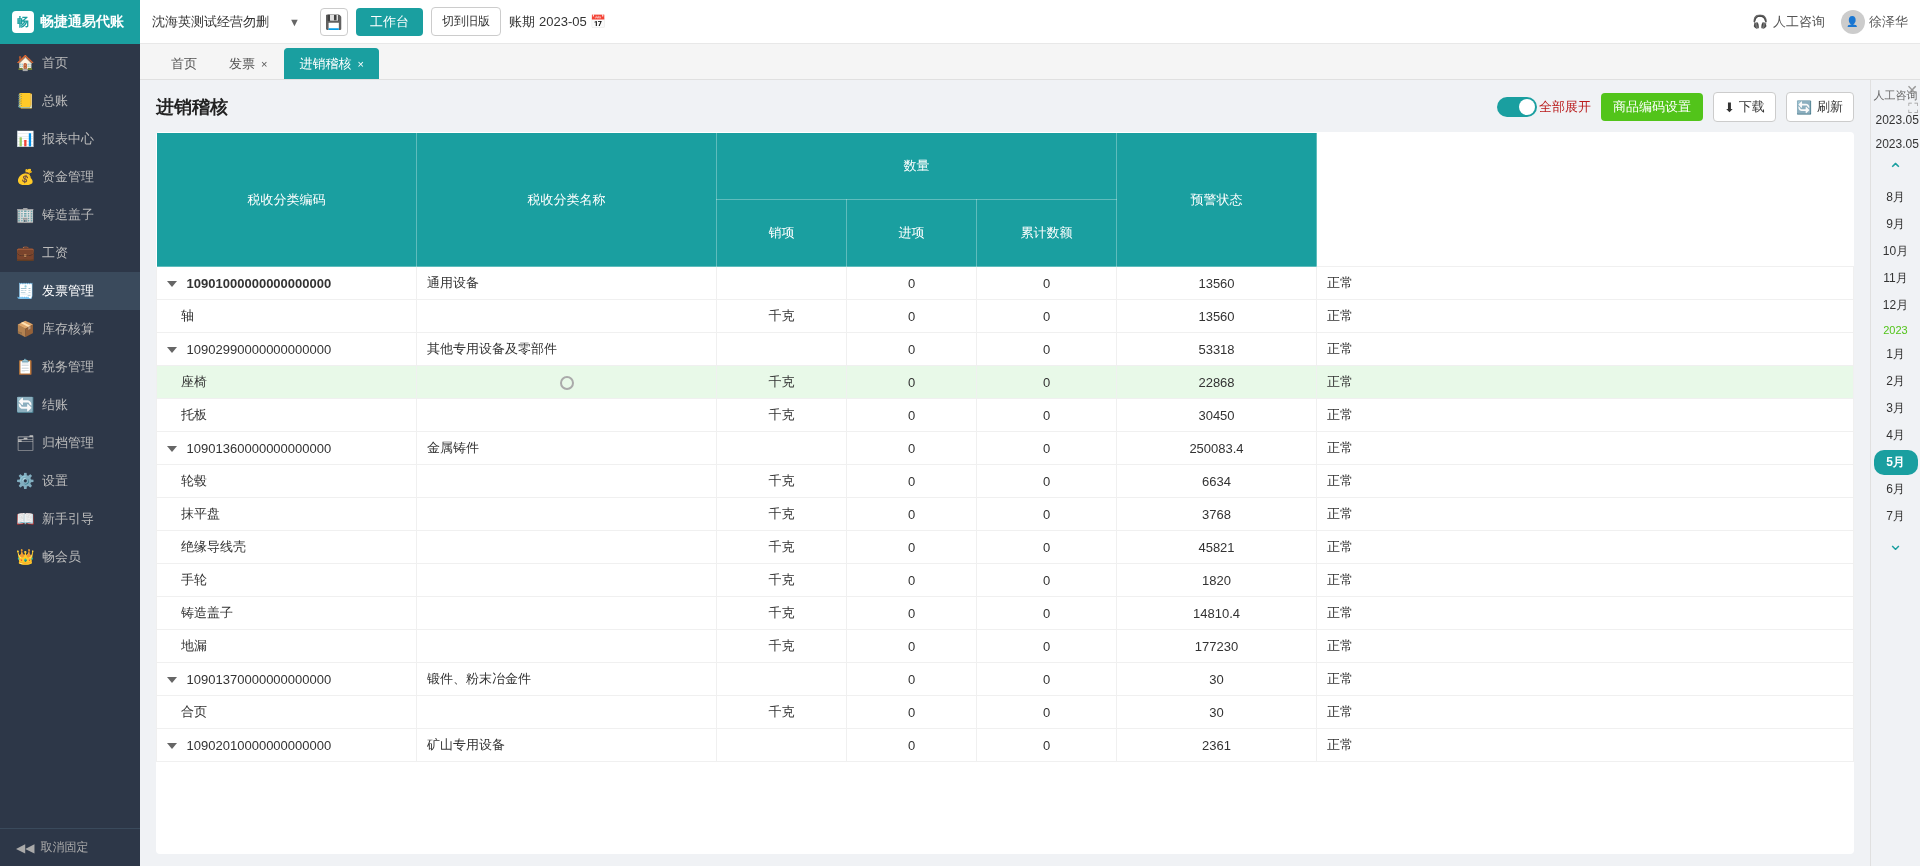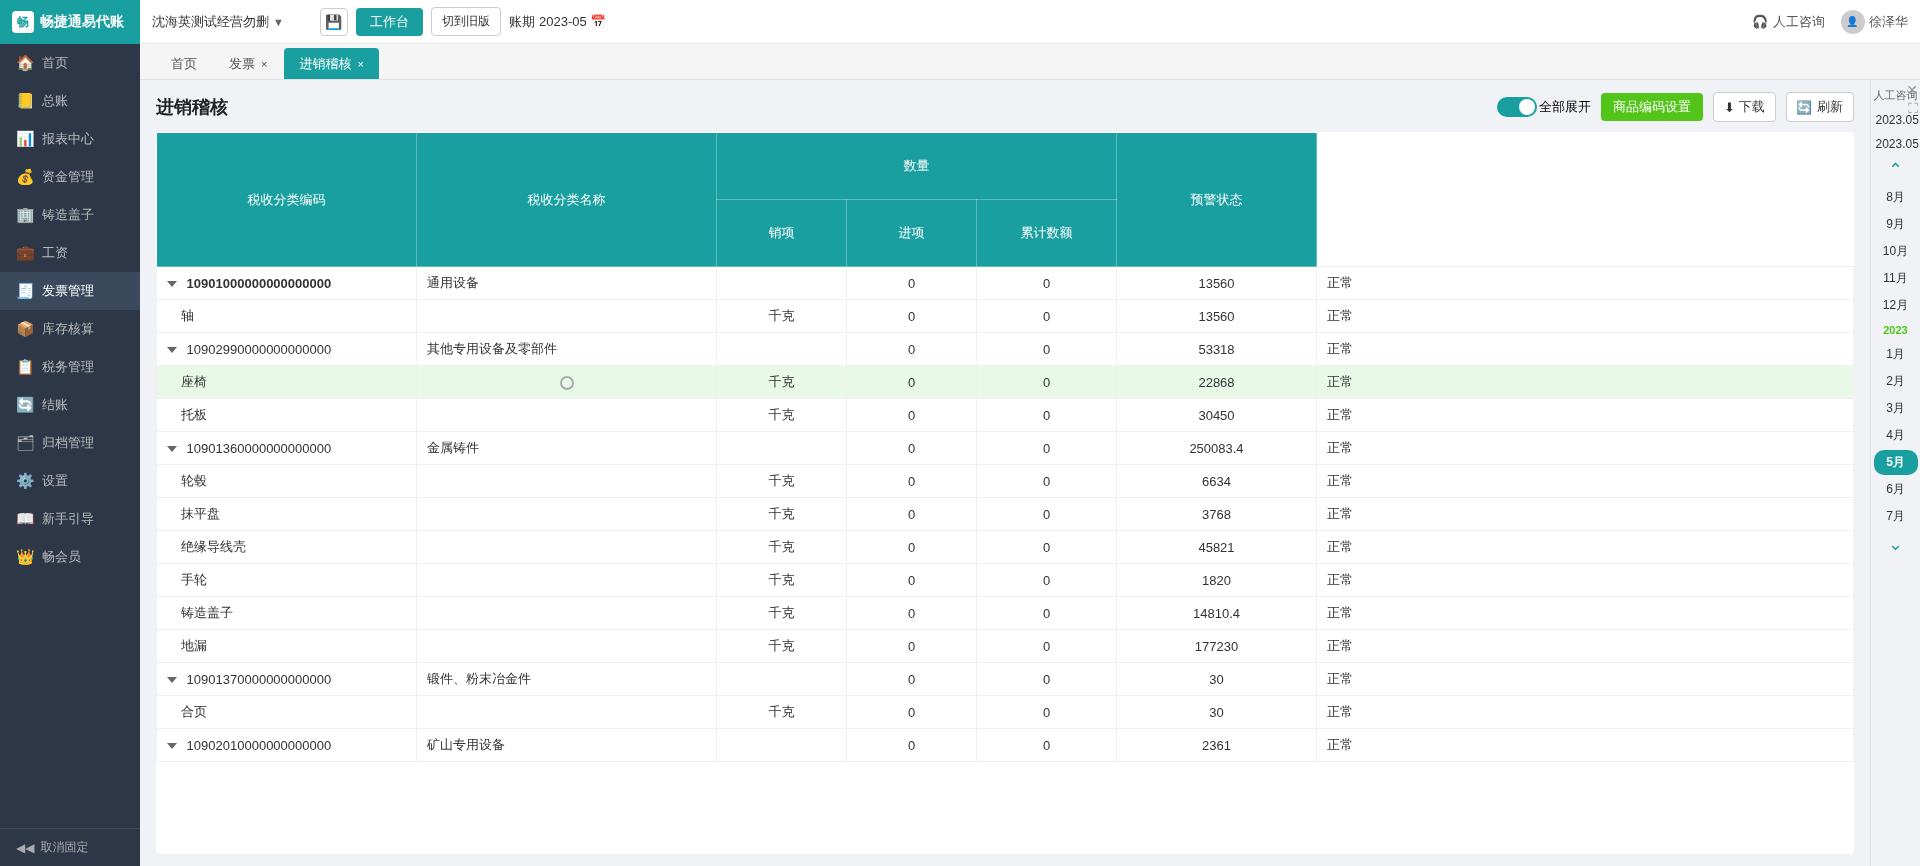--- a/index.html
+++ b/index.html
@@ -73,21 +73,21 @@
       height: 44px;
       display: flex;
       align-items: center;
       padding: 0 12px;
       border-bottom: 1px solid #e8e8e8;
       gap: 8px;
     }
     .topbar-company {
       display: flex;
       align-items: center;
-      gap: 4px;
+      gap: 20px;
       color: #333;
       font-size: 13px;
       cursor: pointer;
       min-width: 160px;
     }
     .topbar-company .chevron { color: #666; font-size: 11px; }
     .topbar-save-btn {
       width: 28px; height: 28px;
       border: 1px solid #ccc;
       border-radius: 4px;
@@ -196,21 +196,21 @@
     .page-header-actions {
       display: flex;
       align-items: center;
       gap: 10px;
     }
     .toggle-wrap {
       display: flex;
       align-items: center;
       gap: 2px;
       font-size: 13px;
-      color: #000000;
+      color: #b91c1c;
     }
     .toggle {
       width: 40px; height: 20px;
       background: #1a9fa0;
       border-radius: 10px;
       position: relative;
       cursor: pointer;
     }
     .toggle::after {
       content: '';
@@ -300,21 +300,21 @@
     .period-item {
       width: 44px;
       text-align: center;
       padding: 4px 2px;
       font-size: 12px;
       color: #333;
       cursor: pointer;
       border-radius: 2px;
     }
     .period-item.active { background: #1a9fa0; color: #fff; border-radius: 10px; font-weight: bold; }
-    .period-item.year-label { color: #52c41a; font-weight: bold; font-size: 11px; }
+    .period-item.year-label { color: #52c41a; font-weight: normal; font-size: 11px; }
     .period-nav { font-size: 18px; color: #1a9fa0; cursor: pointer; padding: 2px; }
     .close-panel-btn {
       position: absolute;
       top: 2px; right: 2px;
       cursor: pointer;
       font-size: 14px;
       color: #999;
     }
     .expand-panel-btn {
       position: absolute;

